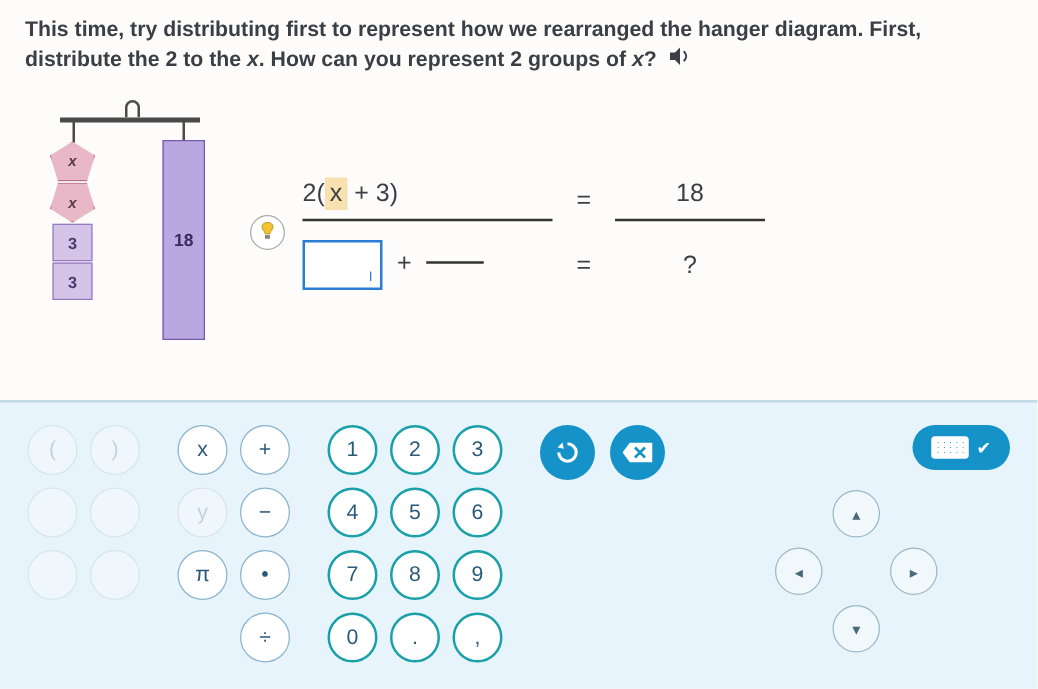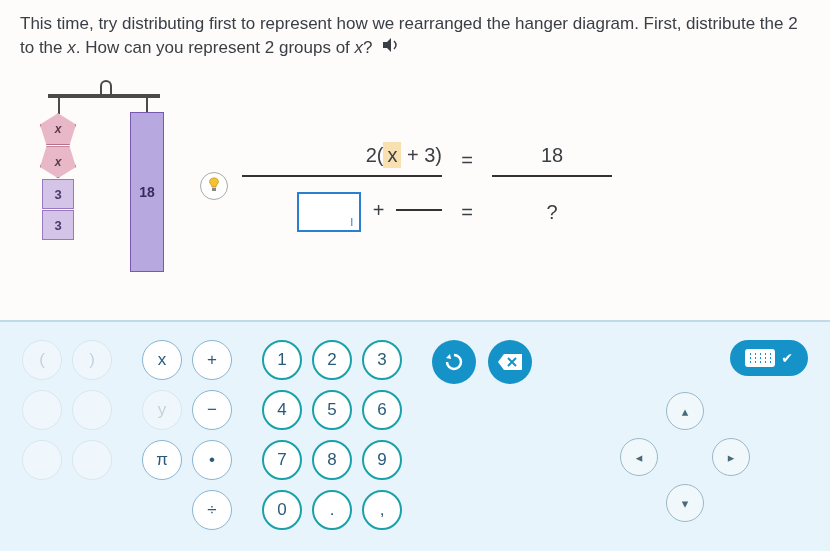--- a/index.html
+++ b/index.html
@@ -1,36 +1,36 @@
 <!DOCTYPE html>
 <html><head>
 <meta charset="utf-8">
 <style>
 * { box-sizing: border-box; margin: 0; padding: 0; }
 body { font-family: -apple-system, BlinkMacSystemFont, 'Segoe UI', Arial, sans-serif; background: #fdfcfa; width: 830px; height: 551px; overflow: hidden; color: #3a3e45; }
 .top-area { padding: 12px 20px 8px 20px; }
-.instruction { font-size: 17px; font-weight: 400; line-height: 1.4; color: #3a3e45; }
+.instruction { font-size: 17px; font-weight: 700; line-height: 1.4; color: #3a3e45; }
 .instruction .xvar { font-style: italic; }
 .sound-icon { display: inline-block; vertical-align: middle; margin-left: 4px; }
 .workspace { display: flex; align-items: center; padding: 8px 20px 24px 20px; gap: 20px; }
 .hanger { position: relative; width: 160px; height: 220px; flex-shrink: 0; }
 .bar { position: absolute; top: 18px; left: 28px; width: 112px; height: 4px; background: #4a4a4a; }
 .hook { position: absolute; top: 4px; left: 80px; width: 12px; height: 14px; border: 2px solid #4a4a4a; border-bottom: none; border-radius: 6px 6px 0 0; }
 .drop-left { position: absolute; top: 20px; left: 38px; width: 2px; height: 18px; background: #4a4a4a; }
 .drop-right { position: absolute; top: 20px; left: 126px; width: 2px; height: 18px; background: #4a4a4a; }
 .left-stack { position: absolute; top: 36px; left: 18px; width: 40px; }
 .pentagon { width: 36px; height: 32px; background: #e8b8c8; border: 1.5px solid #b8708a; clip-path: polygon(50% 0, 100% 35%, 82% 100%, 18% 100%, 0 35%); margin: 1px auto; display: flex; align-items: center; justify-content: center; font-size: 12px; font-style: italic; font-weight: 600; color: #5a3a4a; }
 .pentagon.inv { clip-path: polygon(18% 0, 82% 0, 100% 65%, 50% 100%, 0 65%); }
 .square { width: 32px; height: 30px; background: #d4c4e8; border: 1.5px solid #9878c0; margin: 1px auto; display: flex; align-items: center; justify-content: center; font-size: 13px; font-weight: 600; color: #4a3a6a; }
 .right-bar { position: absolute; top: 36px; left: 110px; width: 34px; height: 160px; background: #b8a8e0; border: 1.5px solid #7858b0; display: flex; align-items: center; justify-content: center; font-size: 14px; font-weight: 600; color: #3a2a5a; }
 .eq-area { flex: 1; display: flex; align-items: center; gap: 14px; }
 .hint-btn { width: 28px; height: 28px; border: 1.5px solid #aaa; border-radius: 50%; display: flex; align-items: center; justify-content: center; background: #fff; flex-shrink: 0; }
 .eq-rows { flex: 1; }
 .eq-row { display: flex; align-items: center; height: 52px; }
-.col-left { width: 200px; text-align: right; font-size: 20px; }
+.col-left { width: 200px; text-align: left; font-size: 20px; }
 .col-eq { width: 50px; text-align: center; font-size: 20px; }
 .col-right { width: 120px; text-align: center; font-size: 20px; }
 .underline { border-bottom: 2px solid #333; padding-bottom: 8px; }
 .hl { background: #f8e0b0; padding: 2px 4px; }
 .input-box { display: inline-block; width: 64px; height: 40px; border: 2px solid #2a7fd4; background: #fff; vertical-align: middle; position: relative; }
 .cursor-i { position: absolute; right: 6px; bottom: 2px; font-size: 11px; color: #2a7fd4; }
 .plus-blank { font-size: 20px; margin: 0 6px; }
 .blank-line { display: inline-block; width: 46px; border-bottom: 2px solid #333; vertical-align: middle; margin-bottom: 4px;}
 
 .keypad-area { background: #e8f4fb; border-top: 2px solid #c0dae8; padding: 18px 22px; height: 240px; position: relative; }

